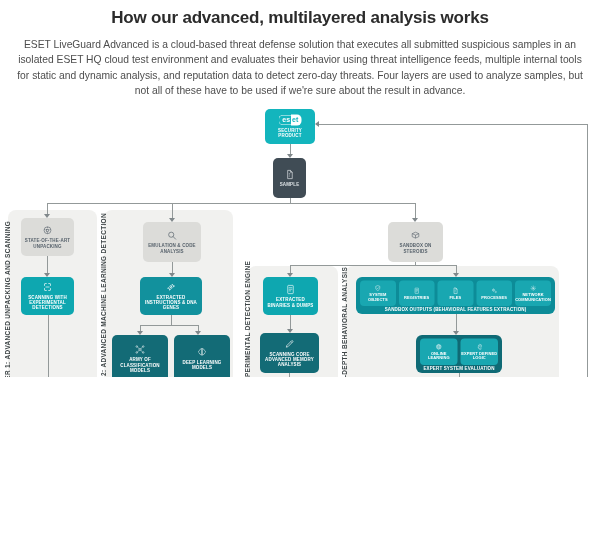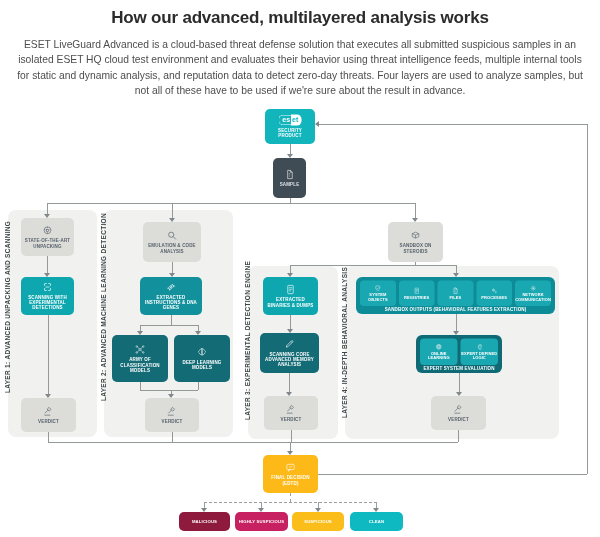--- a/index.html
+++ b/index.html
@@ -1,16 +1,16 @@
 <!DOCTYPE html>
 <html><head>
 <meta charset="utf-8">
 <style>
   html,body { margin:0; padding:0; background:#fff; }
-  .canvas { position:relative; width:600px; height:537px; background:#fff; overflow:hidden;
+  .canvas { position:relative; width:600px; height:377px; background:#fff; overflow:hidden;
             font-family:"Liberation Sans", sans-serif; }
   .page-title { position:absolute; top:8px; left:0; width:600px; margin:0; text-align:center;
                 font-size:17px; font-weight:700; color:#2b2b2b; letter-spacing:-0.2px; }
   .intro { position:absolute; top:37px; left:12px; width:576px; margin:0; text-align:center;
            font-size:10.3px; line-height:1.5; color:#4d4d4d; }
   .panel { position:absolute; border-radius:8px; }
   .vlab { position:absolute; white-space:nowrap; font-weight:700; font-size:12px; color:#3f4648;
           letter-spacing:.6px; transform-origin:0 100%; transform:rotate(-90deg) scale(.54); }
   .ln { position:absolute; }
   .ln.s { background:#939999; }

